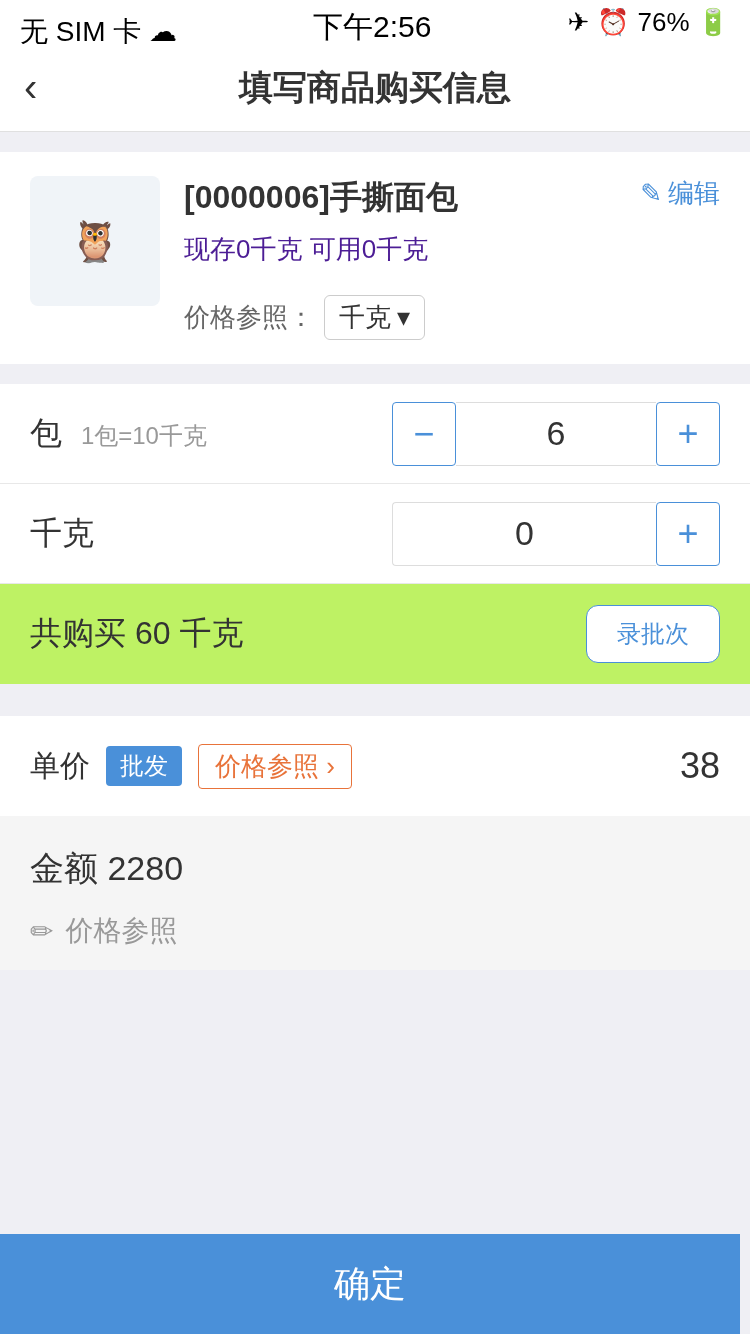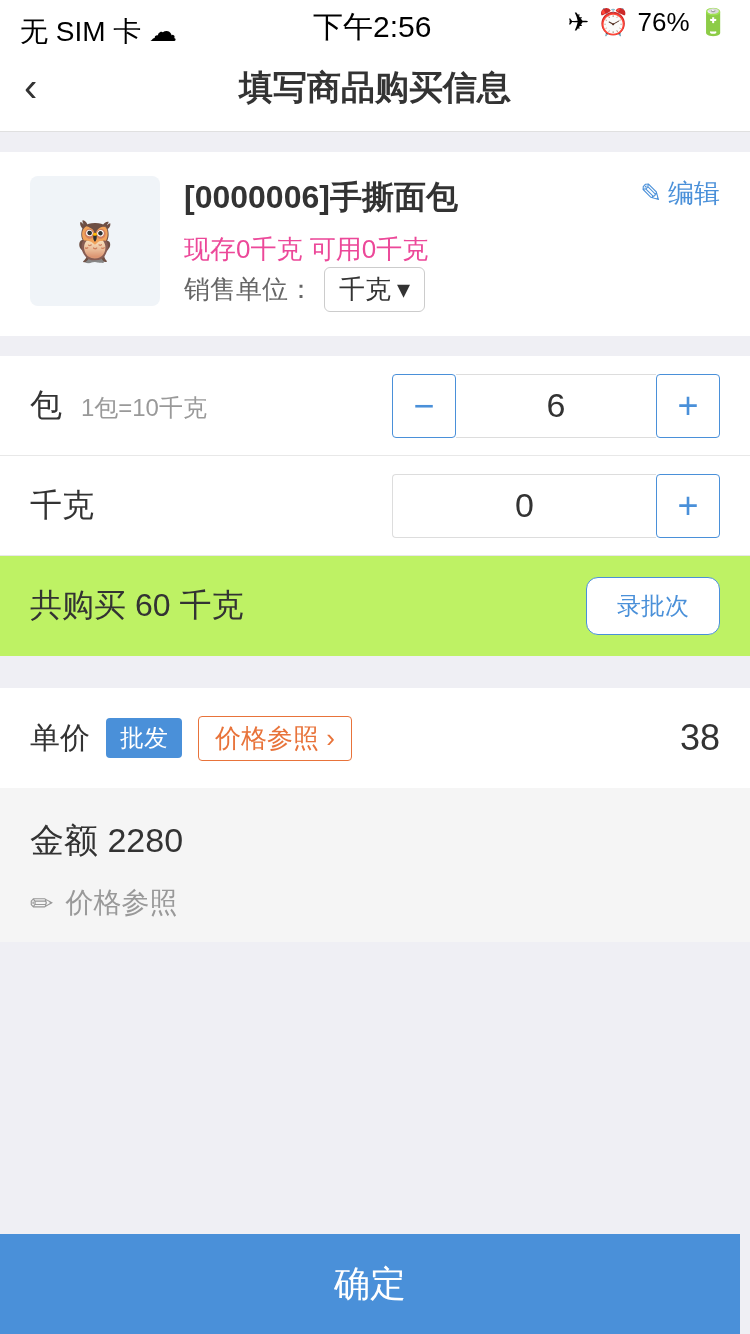--- a/index.html
+++ b/index.html
@@ -78,22 +78,22 @@
     }
     .product-info { flex: 1; }
     .product-name {
       font-size: 32px;
       font-weight: 600;
       color: #333;
       margin-bottom: 12px;
     }
     .product-stock {
       font-size: 26px;
-      color: #ec4899;
-      margin-bottom: 0;
+      color: #4c1d95;
+      margin-bottom: 28px;
     }
     .product-unit-row {
       display: flex;
       align-items: center;
       gap: 10px;
       font-size: 26px;
       color: #666;
     }
     .unit-select {
       display: inline-flex;
@@ -310,21 +310,21 @@
 </div>
 
 <div class="product-card">
   <div class="product-image">
     <span class="owl-logo">🦉</span>
   </div>
   <div class="product-info">
     <div class="product-name">[0000006]手撕面包</div>
     <div class="product-stock">现存0千克  可用0千克</div>
     <div class="product-unit-row">
-      <span>销售单位：</span>
+      <span>价格参照：</span>
       <div class="unit-select">
         <span>千克</span>
         <span>▾</span>
       </div>
     </div>
   </div>
   <div class="edit-btn">
     <span>✎</span>
     <span>编辑</span>
   </div>

